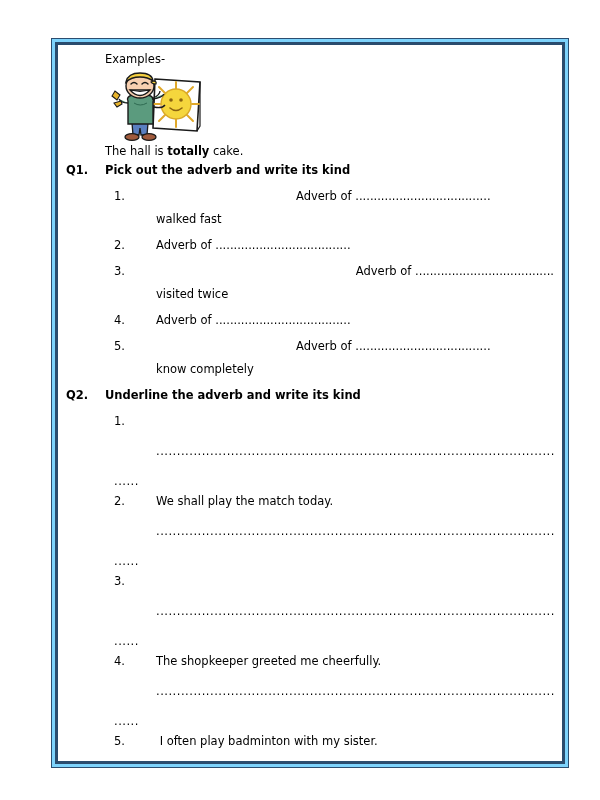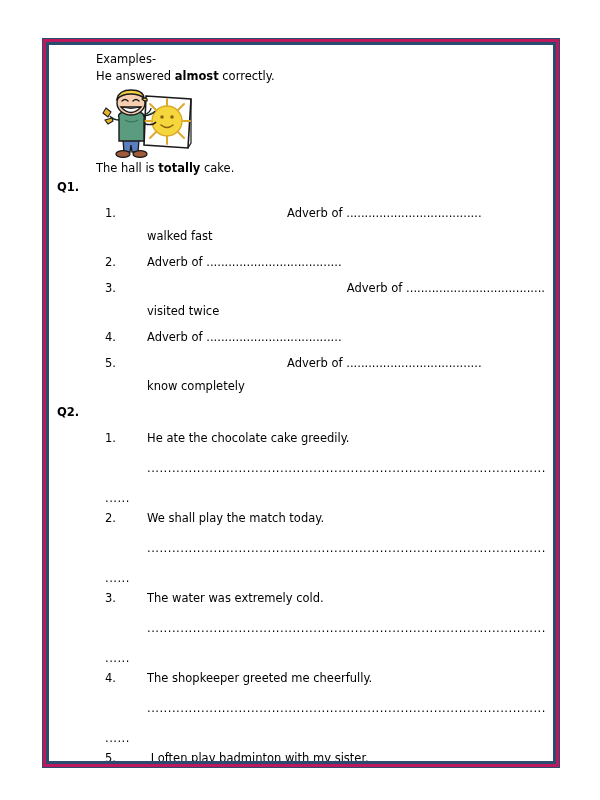--- a/index.html
+++ b/index.html
@@ -12,27 +12,27 @@
     width: 600px;
     height: 800px;
     font-family: "DejaVu Sans", "Liberation Sans", sans-serif;
     color: #000000;
     overflow: hidden;
   }
 
   
   .page-frame {
     position: absolute;
-    left: 42px;
+    left: 51px;
     top: 38px;
     width: 518px;
     height: 730px;
     border: 1px solid #2b4d70;
     box-sizing: border-box;
-    background: #be185d;
+    background: #7dd3fc;
   }
   .page-inner {
     position: absolute;
     left: 3px;
     top: 3px;
     right: 3px;
     bottom: 3px;
     border: 3px solid #2a4c6e;
     box-sizing: border-box;
     background: #ffffff;
@@ -123,21 +123,20 @@
 </style>
 </head>
 <body>
 
 <div class="page-frame">
   <div class="page-inner">
     <div class="sheet">
 
       <div class="line body-indent">Examples-</div>
 
-      <div class="line body-indent"><span>He answered </span><b>almost</b><span> correctly.</span></div>
 
       <div class="clipart-wrap">
         <svg width="108" height="72" viewBox="0 0 108 72" xmlns="http://www.w3.org/2000/svg">
 
           <g>
             <path d="M47 8 L92 11 L89 60 L45 57 Z" fill="#ffffff" stroke="#1a1a1a" stroke-width="1.6"></path>
             <path d="M89 60 L92 55 L92 11" fill="none" stroke="#1a1a1a" stroke-width="1.2"></path>
           </g>
 
           <g>
@@ -189,20 +188,21 @@
             <path d="M22 19 Q32 30 42 19 Z" fill="#ffffff" stroke="#1a1a1a" stroke-width="1.4"></path>
             <path d="M22 19 Q32 22 42 19" fill="none" stroke="#1a1a1a" stroke-width="1"></path>
           </g>
         </svg>
       </div>
 
       <div class="line body-indent"><span>The hall is </span><b>totally</b><span> cake.</span></div>
 
       <div class="q-head">
         <span class="q-num">Q1.</span>
+        <span class="q-text">Pick out the adverb and write its kind</span>
       </div>
 
       <div class="q1-list">
 
         <div class="q1-row">
           <span class="num">1.</span>
           <span class="phrase">walked fast</span>
           <span class="answer"><span>Adverb of </span><span>.....................................</span></span>
         </div>
 
@@ -225,46 +225,45 @@
         <div class="q1-row">
           <span class="num">5.</span>
           <span class="phrase">know completely</span>
           <span class="answer"><span>Adverb of </span><span>.....................................</span></span>
         </div>
 
       </div>
 
       <div class="q-head">
         <span class="q-num">Q2.</span>
+        <span class="q-text">Underline the adverb and write its kind</span>
       </div>
 
       <div class="q2-list">
 
         <div class="q2-item">
           <div class="q2-sentence">
             <span class="num">1.</span>
-            <span class="text">He ate the chocolate cake greedily.</span>
           </div>
           <div class="q2-dots">........................................................................................................................</div>
           <div class="q2-dots-cont">......</div>
         </div>
 
         <div class="q2-item">
           <div class="q2-sentence">
             <span class="num">2.</span>
             <span class="text">We shall play the match today.</span>
           </div>
           <div class="q2-dots">........................................................................................................................</div>
           <div class="q2-dots-cont">......</div>
         </div>
 
         <div class="q2-item">
           <div class="q2-sentence">
             <span class="num">3.</span>
-            <span class="text">The water was extremely cold.</span>
           </div>
           <div class="q2-dots">........................................................................................................................</div>
           <div class="q2-dots-cont">......</div>
         </div>
 
         <div class="q2-item">
           <div class="q2-sentence">
             <span class="num">4.</span>
             <span class="text">The shopkeeper greeted me cheerfully.</span>
           </div>

